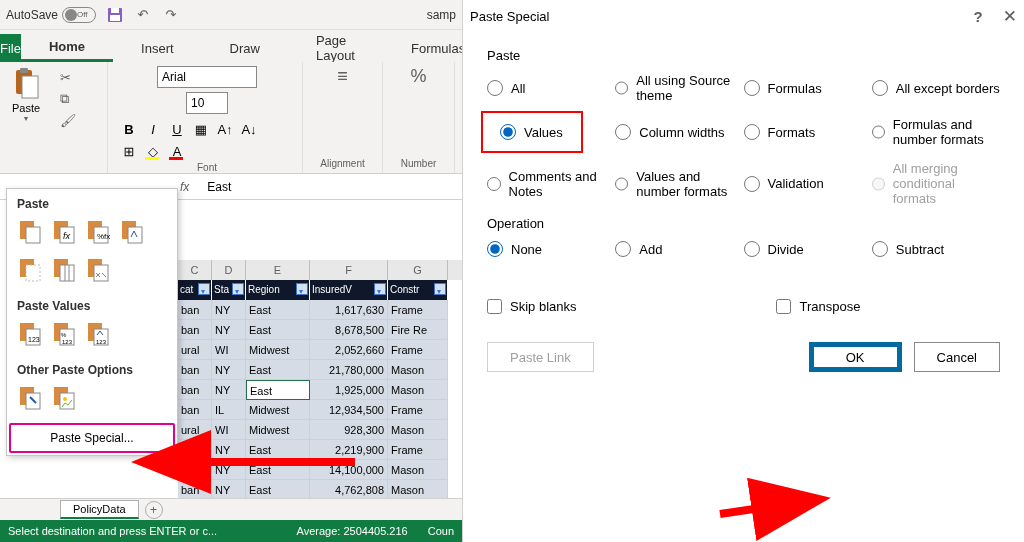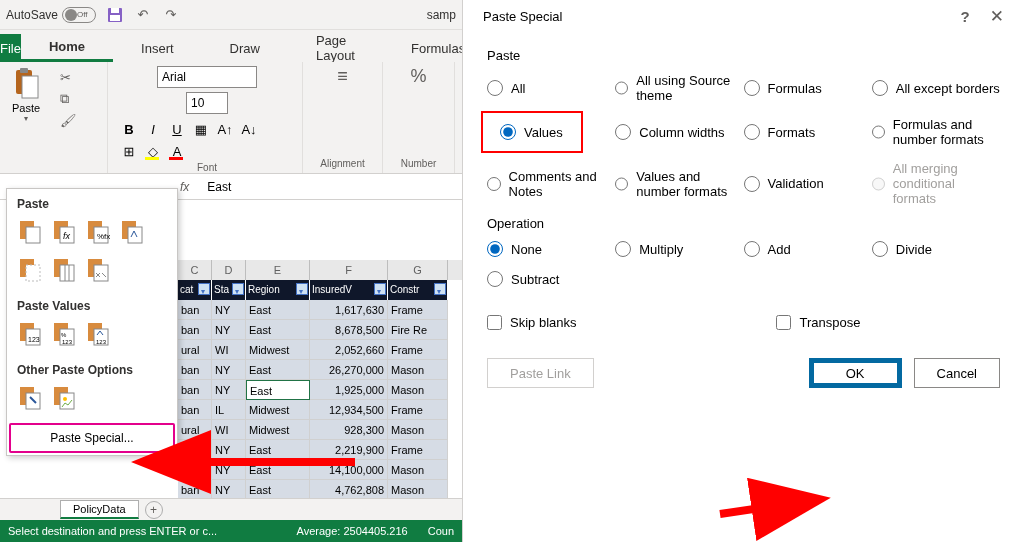--- a/index.html
+++ b/index.html
@@ -86,21 +86,21 @@
 .sheet-tabs { position: absolute; left: 0; bottom: 22px; height: 22px; width: 462px; background: #f3f2f1; display: flex; align-items: center; padding-left: 60px; border-top: 1px solid #d2d0ce; }
 .sheet-tab { background: #fff; border: 1px solid #aeaeae; border-bottom: 2px solid #107c41; padding: 2px 12px; font-size: 11px; }
 .add-sheet { width: 18px; height: 18px; border: 1px solid #aeaeae; border-radius: 50%; margin-left: 6px; text-align: center; font-size: 12px; line-height: 16px; color: #605e5c; }
 
 
 .status-bar { position: absolute; left: 0; bottom: 0; height: 22px; width: 462px; background: #107c41; color: #fff; display: flex; align-items: center; font-size: 11px; padding: 0 8px; gap: 20px; }
 .status-bar .avg { margin-left: auto; }
 
 
 .dialog { position: absolute; left: 462px; top: 0; width: 562px; height: 542px; background: #fff; border-left: 1px solid #d2d0ce; }
-.dialog-titlebar { height: 32px; display: flex; align-items: center; padding: 0 20px; }
+.dialog-titlebar { height: 32px; display: flex; align-items: center; padding: 0 7px; }
 .dialog-title { font-size: 13px; }
 .dialog-help { margin-left: auto; margin-right: 20px; font-size: 15px; font-weight: bold; color: #605e5c; cursor: pointer; }
 .dialog-close { font-size: 17px; color: #605e5c; cursor: pointer; }
 
 .dialog-body { padding: 8px 24px; }
 .group-title { font-size: 13px; margin-bottom: 10px; margin-top: 8px; }
 .radio-grid { display: grid; grid-template-columns: 1fr 1fr 1fr 1fr; row-gap: 14px; margin-bottom: 10px; }
 .radio-opt { display: flex; align-items: center; gap: 8px; font-size: 13px; }
 .radio-opt input[type=radio] { width: 16px; height: 16px; accent-color: #0067c0; }
 .radio-opt.disabled { color: #a19f9d; }
@@ -342,21 +342,21 @@
           <div class="colC">ural</div>
           <div class="colD">WI</div>
           <div class="colE">Midwest</div>
           <div class="colF num">2,052,660</div>
           <div class="colG">Frame</div>
         </div>
         <div class="grid-row">
           <div class="colC">ban</div>
           <div class="colD">NY</div>
           <div class="colE">East</div>
-          <div class="colF num">26,270,000</div>
+          <div class="colF num">21,780,000</div>
           <div class="colG">Mason</div>
         </div>
         <div class="grid-row active-row">
           <div class="colC">ban</div>
           <div class="colD">NY</div>
           <div class="colE">East</div>
           <div class="colF num">1,925,000</div>
           <div class="colG">Mason</div>
         </div>
         <div class="grid-row">
@@ -466,24 +466,20 @@
           <input type="radio" name="paste" disabled="" style="">
           <span>All merging conditional formats</span>
         </label>
       </div>
 
     <div class="group-title">Operation</div>
     <div class="radio-grid" id="op-radio-grid">
         <label class="radio-opt">
           <input type="radio" name="op" checked="" style="">
           <span>None</span>
-        </label>
-        <label class="radio-opt">
-          <input type="radio" name="op" style="">
-          <span>Multiply</span>
         </label>
         <label class="radio-opt">
           <input type="radio" name="op" style="">
           <span>Add</span>
         </label>
         <label class="radio-opt">
           <input type="radio" name="op" style="">
           <span>Divide</span>
         </label>
         <label class="radio-opt">

